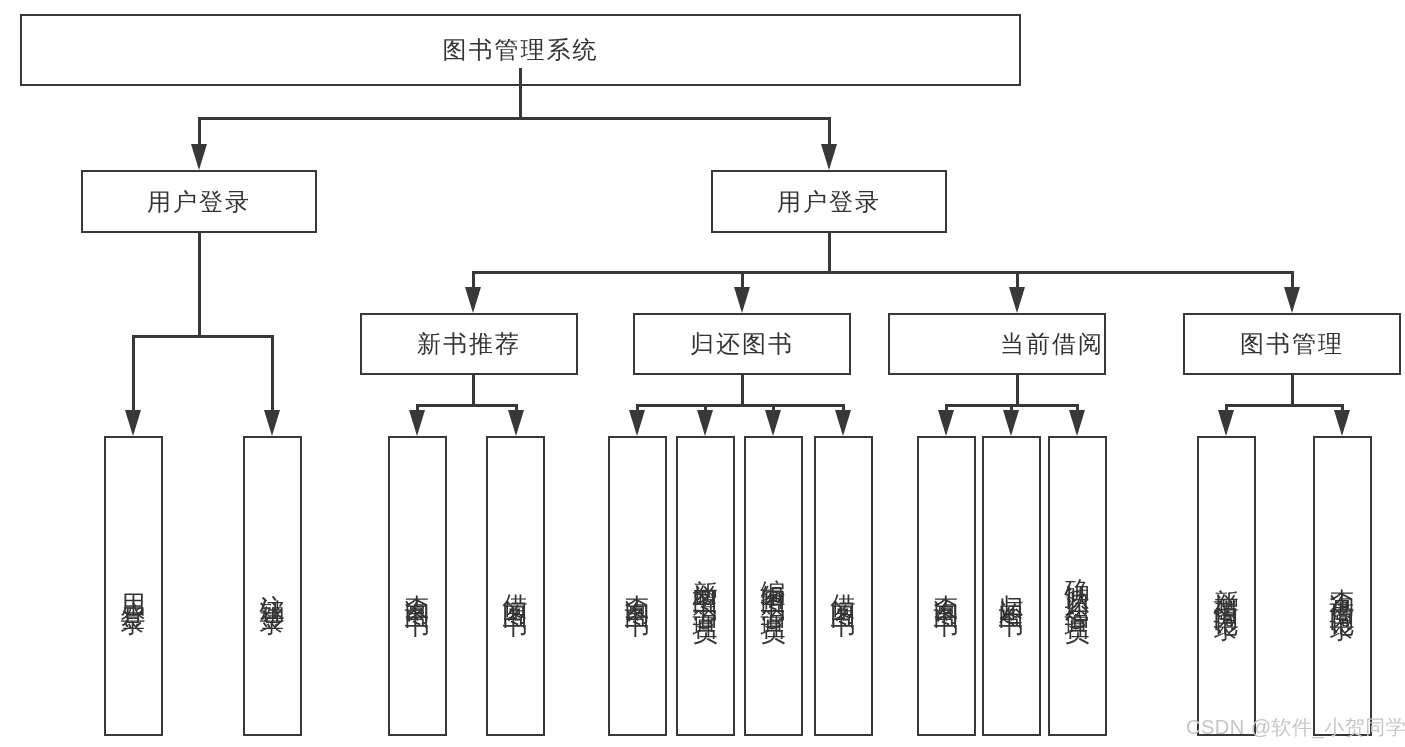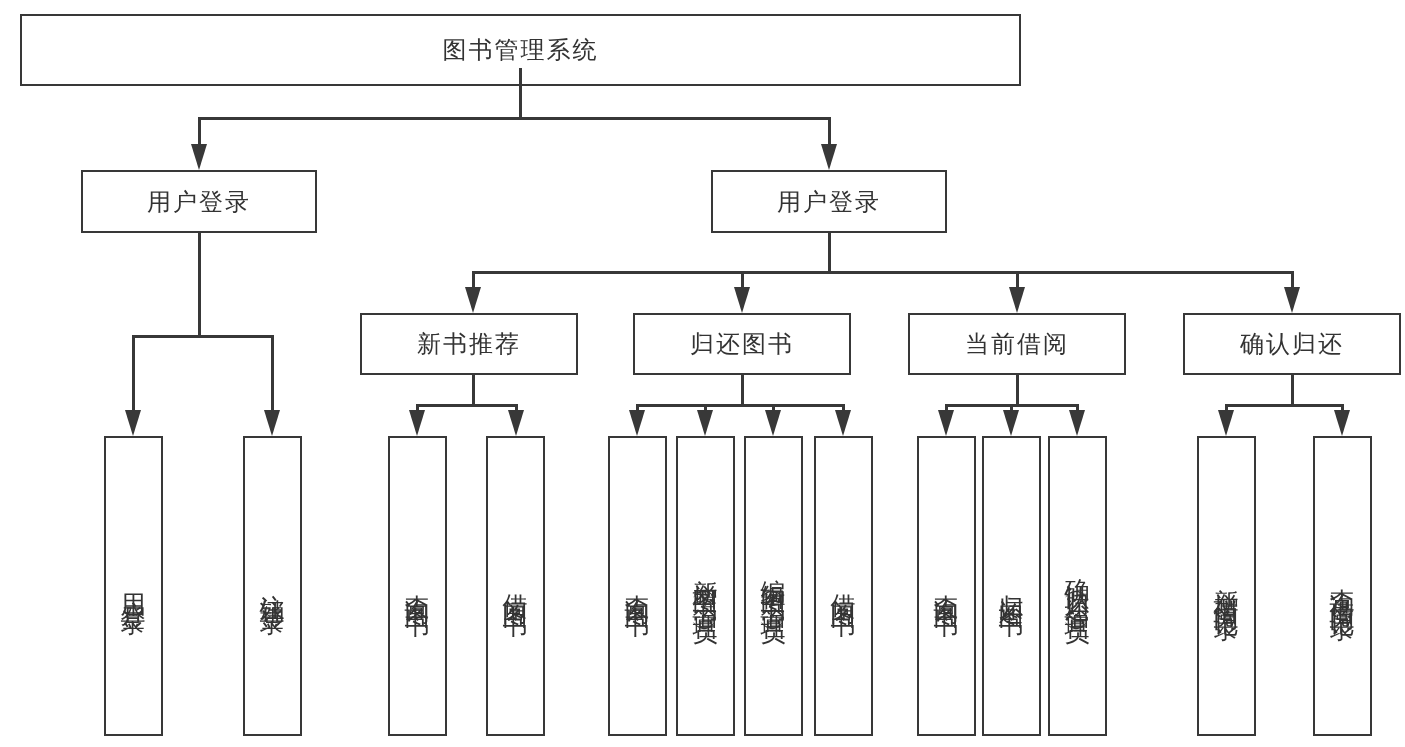--- a/index.html
+++ b/index.html
@@ -69,25 +69,25 @@
   <div class="ah" style="left:1009px;top:287px;"></div>
   <div class="vl" style="left:1291px;top:271px;height:20px;"></div>
   <div class="ah" style="left:1284px;top:287px;"></div>
 
   <div class="node h" style="left:360px;top:313px;width:218px;height:62px;">
     <span>新书推荐</span>
   </div>
   <div class="node h" style="left:633px;top:313px;width:218px;height:62px;">
     <span>归还图书</span>
   </div>
-  <div class="node h" style="left:908px;top:313px;width:218px;height:62px;">
+  <div class="node h" style="left:888px;top:313px;width:218px;height:62px;justify-content:flex-end;">
     <span>当前借阅</span>
   </div>
   <div class="node h" style="left:1183px;top:313px;width:218px;height:62px;">
-    <span>确认归还</span>
+    <span>图书管理</span>
   </div>
 
   <div class="vl" style="left:472px;top:374px;height:33px;"></div>
   <div class="hl" style="left:416px;top:404px;width:102px;"></div>
   <div class="vl" style="left:416px;top:404px;height:10px;"></div>
   <div class="ah" style="left:409px;top:410px;"></div>
   <div class="vl" style="left:515px;top:404px;height:10px;"></div>
   <div class="ah" style="left:508px;top:410px;"></div>
 
   <div class="vl" style="left:741px;top:374px;height:33px;"></div>
@@ -154,14 +154,15 @@
     <span>确认归还（管理员）</span>
   </div>
 
   <div class="node v" style="left:1197px;top:436px;width:59px;height:300px;">
     <span>新增借阅记录</span>
   </div>
   <div class="node v" style="left:1313px;top:436px;width:59px;height:300px;">
     <span>查询借阅记录</span>
   </div>
 
+  <div class="watermark">CSDN @软件_小贺同学</div>
 
 </div>
 
 </body></html>

